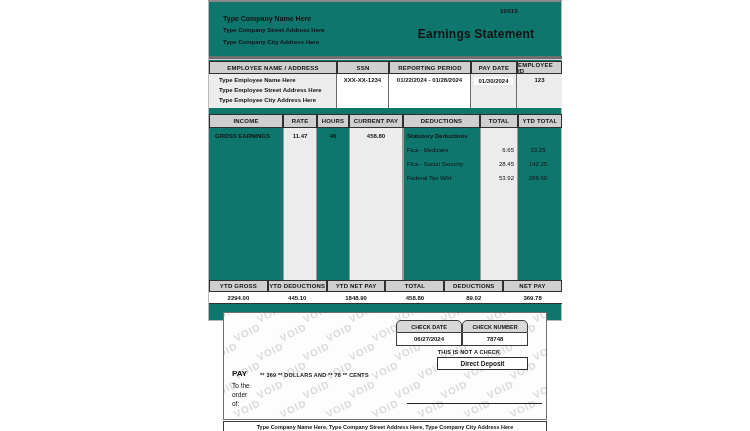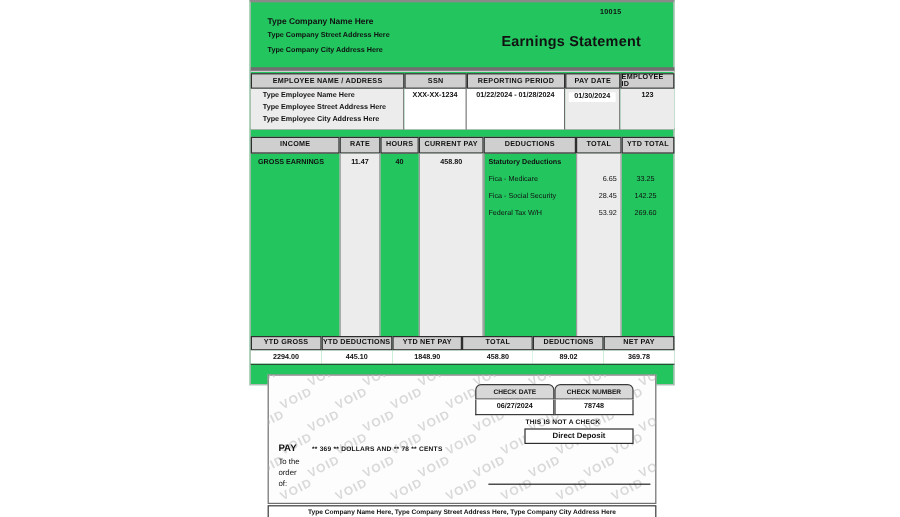--- a/index.html
+++ b/index.html
@@ -1,20 +1,20 @@
 <!DOCTYPE html>
 <html><head>
 <meta charset="utf-8">
 <style>
   * { margin:0; padding:0; box-sizing:border-box; }
   html,body { width:750px; height:431px; background:#ffffff; overflow:hidden;
               font-family:"Liberation Sans", sans-serif; color:#111; }
   #stage { position:relative; width:750px; height:431px; background:#fff; }
   #doc { position:absolute; left:208px; top:0; width:354px; height:321px;
-         background:#22c55e; border:1px solid #b9b9b9; border-top:2px solid #8a8a8a; }
+         background:#0f766e; border:1px solid #b9b9b9; border-top:2px solid #8a8a8a; }
 
   
   .doc-number { position:absolute; left:278px; top:6px; width:44px; text-align:center;
                 font-size:6px; font-weight:bold; letter-spacing:.3px; }
   .company-block { position:absolute; left:14px; top:13px; }
   .company-block div { font-weight:bold; }
   .company-name   { font-size:7px;   margin-bottom:5px; }
   .company-street { font-size:6px;   margin-bottom:6px; }
   .company-city   { font-size:6px; }
   .statement-title { position:absolute; left:200px; top:25px; width:134px; text-align:center;

